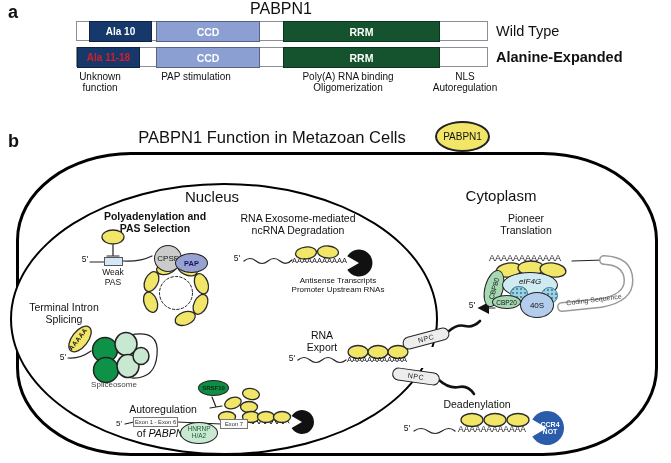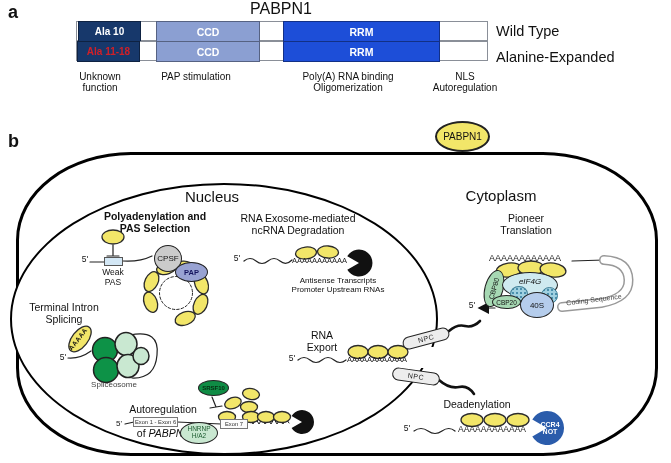--- a/index.html
+++ b/index.html
@@ -7,21 +7,21 @@
        font-family:"Liberation Sans",sans-serif;color:#111;}
   .lbl{position:absolute;font:10.5px/1.14 "Liberation Sans",sans-serif;color:#111;
        text-align:center;transform:translateX(-50%);white-space:pre-line;}
   .left{transform:none;text-align:left;}
   .panel-letter{font-size:18px;font-weight:bold;}
   .bar{position:absolute;width:412px;height:20px;background:#fff;border:1.2px solid #8a8f98;box-sizing:border-box;}
   .seg{position:absolute;top:-1px;height:19px;display:flex;align-items:center;justify-content:center;
        font-weight:bold;color:#fff;font-size:10.5px;border:1px solid rgba(0,0,0,.38);box-sizing:content-box;}
   .seg-ala{background:#17386b;font-size:10px;}
   .seg-ccd{background:#8b9fd2;}
-  .seg-rrm{background:#1d4ed8;}
+  .seg-rrm{background:#14532d;}
   .cell{position:absolute;left:16px;top:152px;width:642px;height:304px;border:3px solid #000;
         border-radius:115px/88px;background:#fff;box-sizing:border-box;}
   .nucleus{position:absolute;left:10px;top:183px;width:428px;height:272px;border:2.5px solid #000;
         border-radius:50%;background:#fff;box-sizing:border-box;}
   .patch{position:absolute;left:408px;top:347px;width:40px;height:21px;background:#fff;}
   svg.layer{position:absolute;left:0;top:0;}
   .oval{position:absolute;border:1.5px solid #222;border-radius:50%;display:flex;align-items:center;
         justify-content:center;box-sizing:border-box;text-align:center;}
   .yelfill{background:#f2e669;}
   .npc{position:absolute;width:48px;height:13px;background:#ededed;border:1.6px solid #222;border-radius:7px;
@@ -36,42 +36,43 @@
 </style>
 </head>
 <body>
 
 <div id="fig">
 
   <div class="lbl panel-letter left" style="left:8px;top:2px;">a</div>
   <div class="lbl" style="left:281px;top:0;font-size:16px;">PABPN1</div>
 
   <div class="bar" style="left:76px;top:21px;">
-    <div class="seg seg-ala" style="left:1px;width:61px;text-align:center;">Ala 10</div>
+    <div class="seg seg-ala" style="left:12px;width:61px;text-align:center;">Ala 10</div>
     <div class="seg seg-ccd" style="left:79px;width:102px;">CCD</div>
     <div class="seg seg-rrm" style="left:206px;width:155px;">RRM</div>
   </div>
   <div class="lbl left" style="left:496px;top:23px;font-size:14.5px;">Wild Type</div>
 
-  <div class="bar" style="left:76px;top:41px;">
+  <div class="bar" style="left:76px;top:47px;">
     <div class="seg seg-ala" style="left:0;width:61px;color:#d02028;">Ala 11-18</div>
     <div class="seg seg-ccd" style="left:79px;width:102px;">CCD</div>
     <div class="seg seg-rrm" style="left:206px;width:155px;">RRM</div>
   </div>
-  <div class="lbl left" style="left:496px;top:49px;font-size:14.5px;">Alanine-Expanded</div>
+  <div class="lbl left" style="left:496px;top:49px;font-size:14.5px;font-weight:bold;">Alanine-Expanded</div>
 
   <div class="lbl" style="left:100px;top:71px;font-size:10px;">Unknown
 function</div>
   <div class="lbl" style="left:196px;top:71px;font-size:10px;">PAP stimulation</div>
   <div class="lbl" style="left:348px;top:71px;font-size:10px;">Poly(A) RNA binding
 Oligomerization</div>
   <div class="lbl" style="left:465px;top:71px;font-size:10px;">NLS
 Autoregulation</div>
 
   <div class="lbl panel-letter left" style="left:8px;top:131px;">b</div>
+  <div class="lbl" style="left:272px;top:128px;font-size:16.5px;">PABPN1 Function in Metazoan Cells</div>
   <div class="oval yelfill" style="left:435px;top:121px;width:55px;height:31px;border-width:2px;font-size:10px;">PABPN1</div>
 
   <div class="cell"></div>
   <div class="nucleus"></div>
   <div class="patch"></div>
 
   <svg class="layer" width="671" height="463" viewBox="0 0 671 463">
     <g fill="none" stroke="#222" stroke-width="1.2" stroke-linecap="round">
 
       <g>
@@ -157,21 +158,21 @@
   <div class="lbl" style="left:212px;top:188px;font-size:15px;">Nucleus</div>
   <div class="lbl" style="left:501px;top:187px;font-size:15px;">Cytoplasm</div>
 
   <div class="lbl" style="left:155px;top:211px;font-weight:bold;">Polyadenylation and
 PAS Selection</div>
   <div class="lbl" style="left:85px;top:255px;font-size:8.5px;">5'</div>
   <div style="position:absolute;left:104px;top:257px;width:19px;height:9px;background:#d3e7f5;border:1px solid #555;box-sizing:border-box;"></div>
   <div class="lbl" style="left:113px;top:268px;font-size:8.5px;">Weak
 PAS</div>
   <div class="oval" style="left:154px;top:245px;width:28px;height:27px;background:#cbcbcb;font-size:8px;">CPSF</div>
-  <div class="oval" style="left:175px;top:253px;width:33px;height:20px;background:#98a2d2;font-size:7.5px;font-weight:bold;color:#14145e;margin-top:9px;">PAP</div>
+  <div class="oval" style="left:175px;top:253px;width:33px;height:20px;background:#98a2d2;font-size:7.5px;font-weight:bold;color:#14145e;">PAP</div>
 
   <div class="lbl" style="left:298px;top:213px;">RNA Exosome-mediated
 ncRNA Degradation</div>
   <div class="lbl" style="left:237px;top:254px;font-size:8.5px;">5'</div>
   <div class="aaa" style="left:292px;top:256px;font-size:7.5px;">AAAAAAAAAAA</div>
   <div class="lbl" style="left:64px;top:302px;">Terminal Intron
 Splicing</div>
 
   <div class="lbl" style="left:338px;top:276px;font-size:8px;line-height:1.18;">Antisense Transcripts
 Promoter Upstream RNAs</div>

